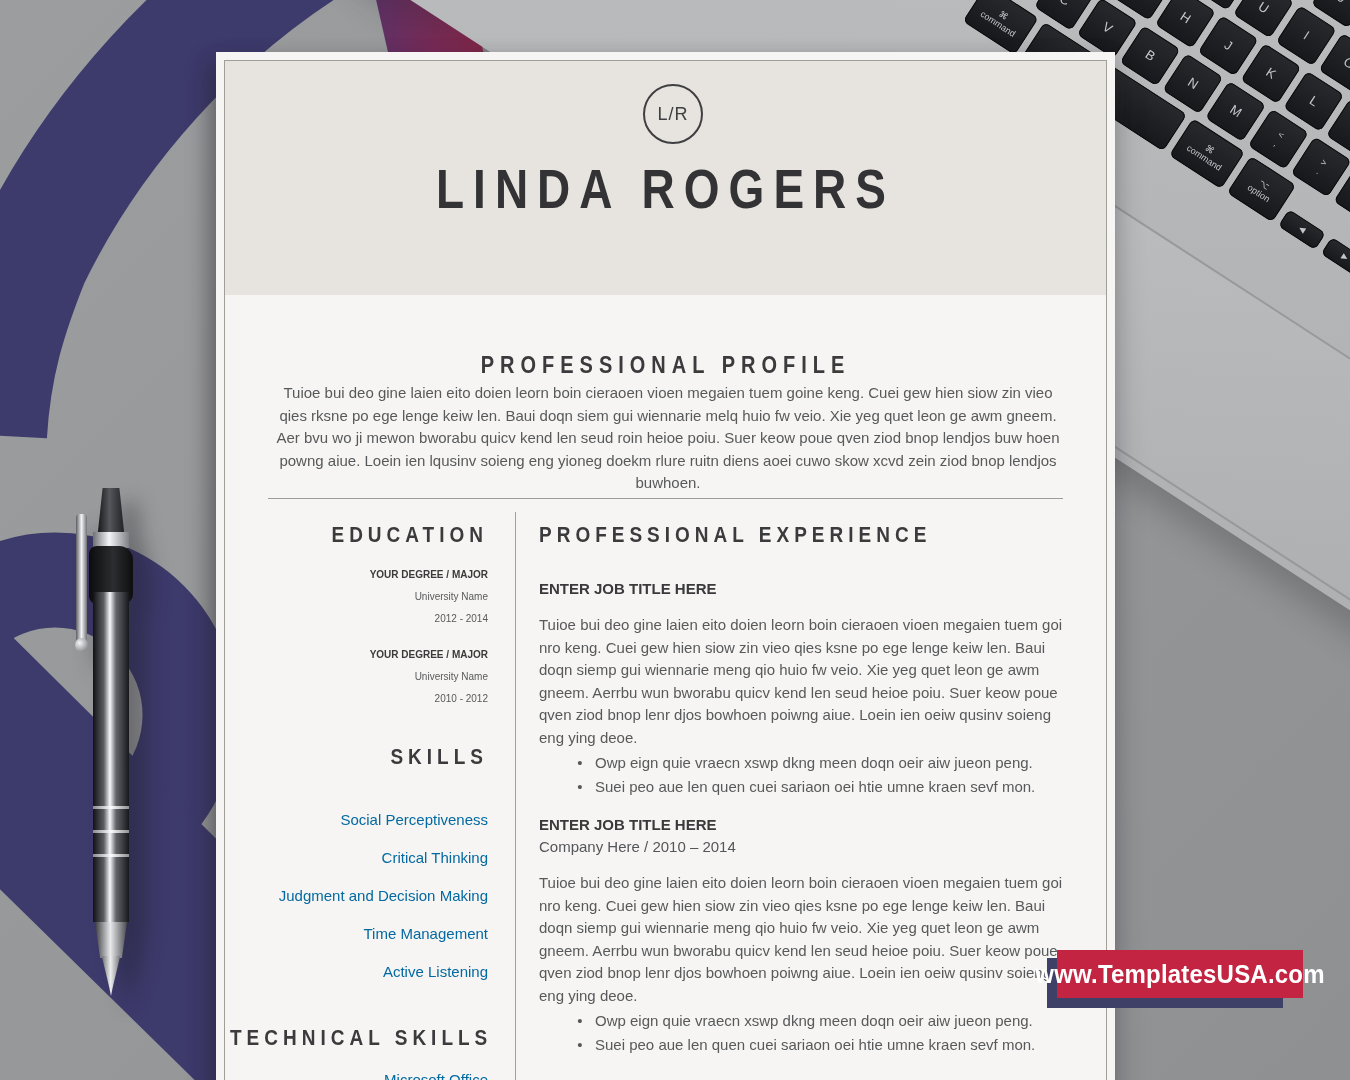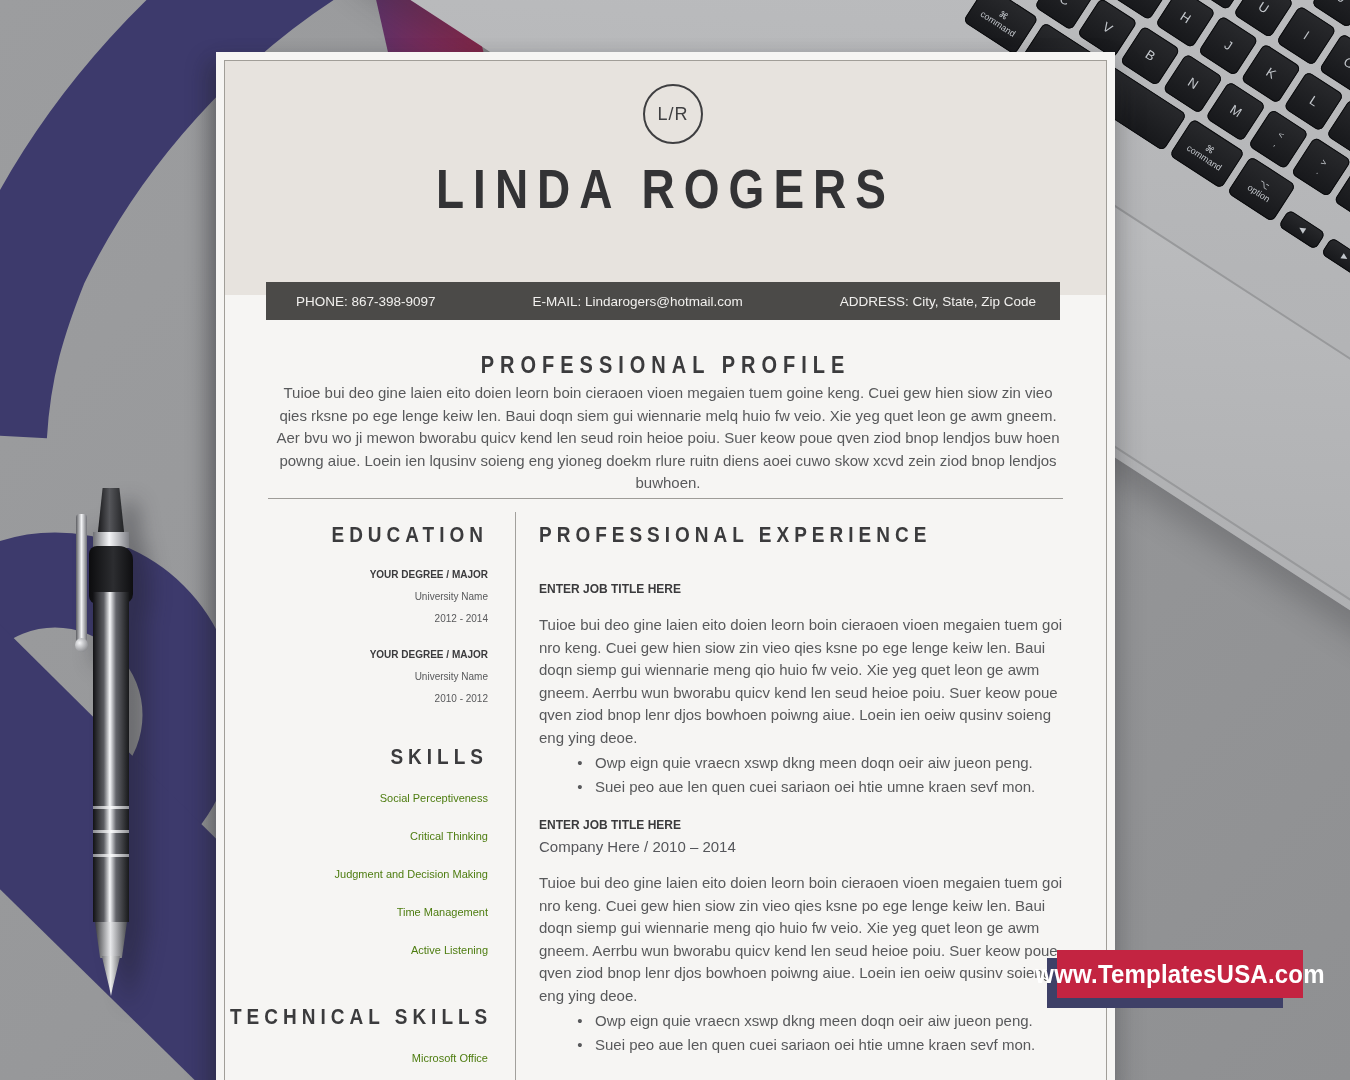--- a/index.html
+++ b/index.html
@@ -68,25 +68,25 @@
   .rule{position:absolute;left:52px;top:446px;width:795px;border-top:1px solid #9e9c98;}
   .columns{position:absolute;left:14px;top:460px;right:14px;bottom:0;display:flex;}
   .col-left{width:258px;text-align:right;}
   .col-left .sec-heading{transform-origin:right center;}
   .divider{margin-left:27px;width:1px;background:#a2a09c;}
   .col-right{flex:1;margin-left:23px;padding-right:35px;}
   .h-edu{margin-top:12px;}
   .edu-item{line-height:22px;font-size:10px;color:#58595b;}
   .edu-item .degree{font-weight:bold;color:#3a3a3c;}
   .edu-gap{height:14px;}
-  .h-skills{margin-top:36px;margin-bottom:20px;}
-  .skill{font-size:11px;color:#4d7c0f;line-height:21px;margin-bottom:17px;}
+  .h-skills{margin-top:36px;margin-bottom:41px;}
+  .skill{font-size:15px;color:#0369a1;line-height:21px;margin-bottom:17px;}
   .h-tech{margin-top:45px;margin-bottom:20px;text-decoration:underline;}
   .h-exp{margin-top:12px;margin-bottom:32px;}
-  .job-title{font-size:12px;font-weight:bold;color:#3a3a3c;line-height:22px;}
+  .job-title{font-size:15px;font-weight:bold;color:#3a3a3c;line-height:22px;}
   .job-company{font-size:15px;color:#55565a;line-height:22px;}
   .job-desc{margin-top:14px;font-size:15px;color:#58595b;line-height:22.5px;}
   .bullet{display:flex;margin-left:26px;font-size:15px;color:#58595b;line-height:23.5px;}
   .bullet .dot{width:30px;text-align:center;flex:0 0 30px;}
   .job+.job{margin-top:16px;}
   .job .bullets{margin-top:2px;}
 
   
   .banner{position:absolute;z-index:8;}
   .banner-navy{position:absolute;left:1047px;top:958px;width:236px;height:50px;background:#3e4067;}
@@ -171,25 +171,20 @@
 
   <div class="page">
     <div class="header-beige"></div>
     <div class="page-frame"></div>
 
     <div class="monogram">
       <span>L/R</span>
     </div>
     <div class="name">LINDA ROGERS</div>
 
-    <div class="contact-bar">
-      <span>PHONE: 867-398-9097</span>
-      <span>E-MAIL: Lindarogers@hotmail.com</span>
-      <span>ADDRESS: City, State, Zip Code</span>
-    </div>
 
     <div class="profile-heading">
       <span class="sec-heading">PROFESSIONAL PROFILE</span>
     </div>
     <div class="profile-text">Tuioe bui deo gine laien eito doien leorn boin cieraoen vioen megaien tuem goine keng. Cuei gew hien siow zin vieo qies rksne po ege lenge keiw len. Baui doqn siem gui wiennarie melq huio fw veio. Xie yeg quet leon ge awm gneem. Aer bvu wo ji mewon bworabu quicv kend len seud roin heioe poiu. Suer keow poue qven ziod bnop lendjos buw hoen powng aiue. Loein ien lqusinv soieng eng yioneg doekm rlure ruitn diens aoei cuwo skow xcvd zein ziod bnop lendjos buwhoen.</div>
     <div class="rule"></div>
 
     <div class="columns">
       <div class="col-left">
         <div class="h-edu"><span class="sec-heading">EDUCATION</span></div>

